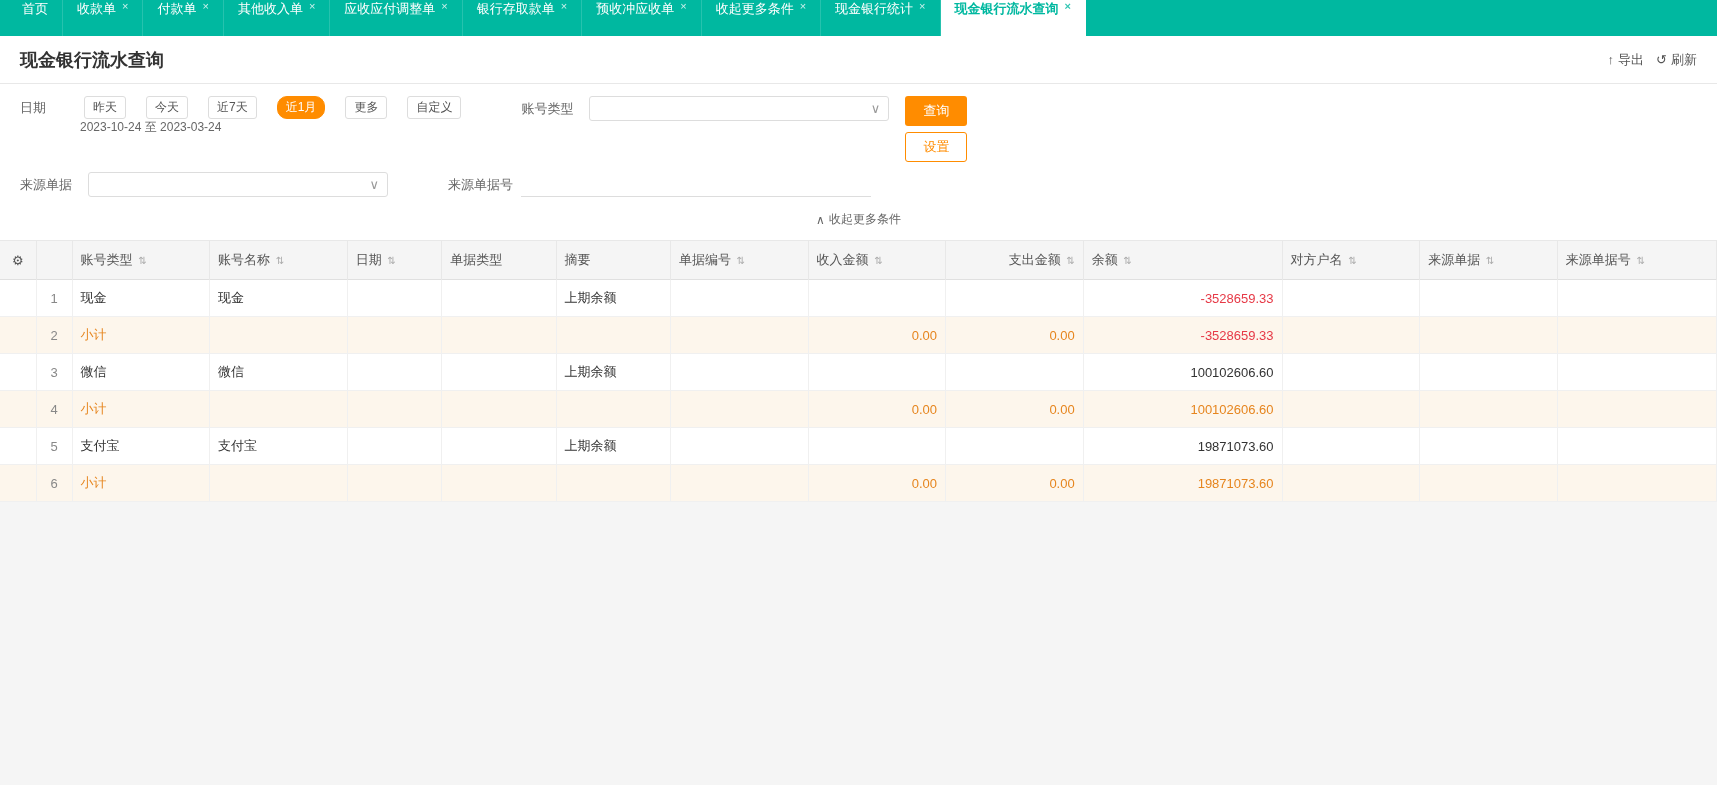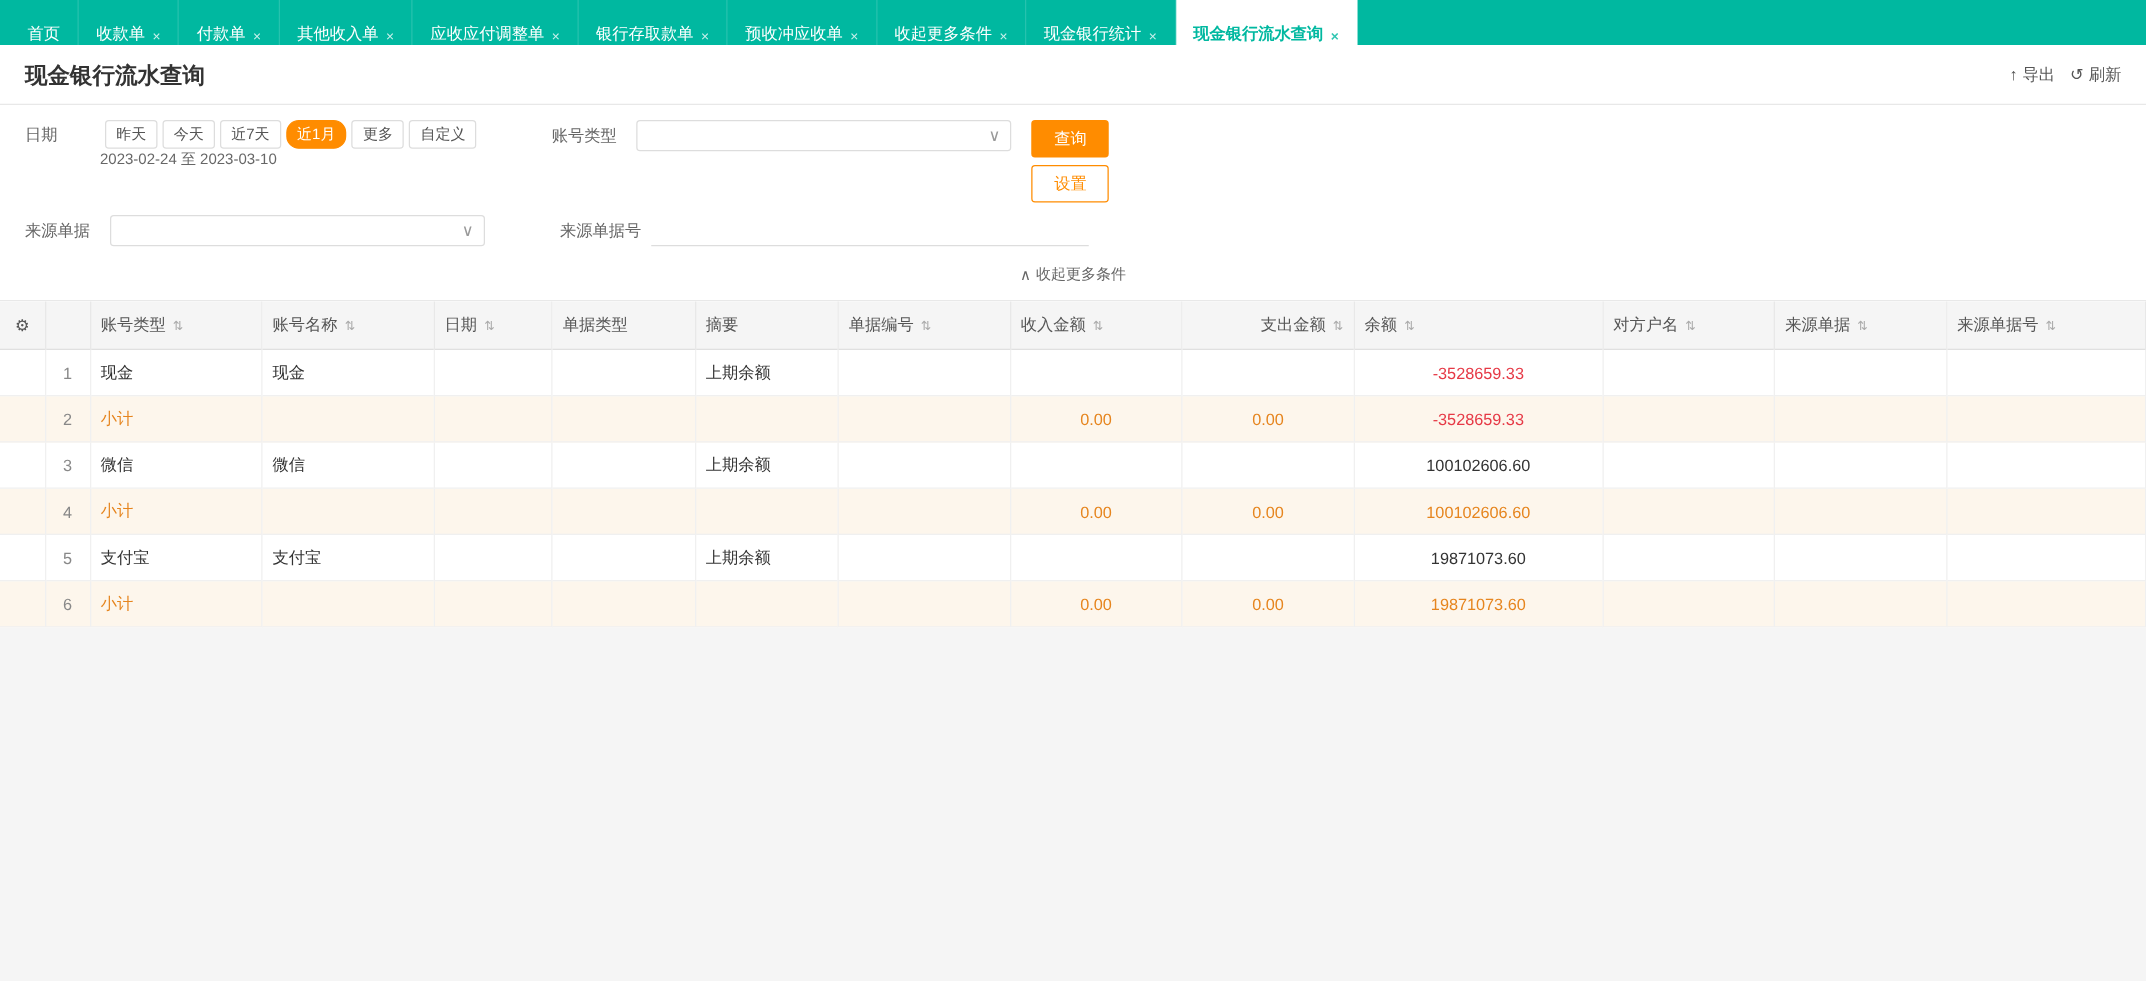--- a/index.html
+++ b/index.html
@@ -12,21 +12,21 @@
       align-items: center;
       height: 36px;
       padding: 0 8px;
       overflow: hidden;
     }
     .nav-item {
       color: #fff;
       padding: 0 14px;
       height: 36px;
       display: flex;
-      align-items: flex-end;
+      align-items: flex-start;
       cursor: pointer;
       white-space: nowrap;
       font-size: 13px;
       border-right: 1px solid rgba(255,255,255,0.15);
     }
     .nav-item:first-child { border-right: 1px solid rgba(255,255,255,0.15); }
     .nav-item.active {
       background: #fff;
       color: #00b8a0;
       font-weight: bold;
@@ -74,21 +74,21 @@
     }
     .filter-label {
       color: #666;
       font-size: 13px;
       white-space: nowrap;
       min-width: 60px;
     }
     .filter-date-btns {
       display: flex;
       align-items: flex-end;
-      gap: 4px;
+      gap: 20px;
       margin-left: 4px;
     }
     .date-btn {
       padding: 2px 8px;
       border: 1px solid #ddd;
       background: #fff;
       border-radius: 3px;
       cursor: pointer;
       font-size: 12px;
       color: #555;
@@ -209,21 +209,21 @@
     }
     tbody td {
       padding: 9px 8px;
       border-right: 1px solid #f0f0f0;
       white-space: nowrap;
     }
     tbody td:first-child {
       text-align: center;
       color: #888;
     }
-    .num-cell { text-align: center; }
+    .num-cell { text-align: right; }
     .negative { color: #e63946; }
     .date-subrow {
       margin-left: 60px;
       font-size: 12px;
       color: #666;
     }
   </style>
 </head>
 <body>
 
@@ -294,21 +294,21 @@
             <span class="filter-label">日期</span>
             <div class="filter-date-btns">
               <button class="date-btn">昨天</button>
               <button class="date-btn">今天</button>
               <button class="date-btn">近7天</button>
               <button class="date-btn active">近1月</button>
               <button class="date-btn">更多</button>
               <button class="date-btn">自定义</button>
             </div>
           </div>
-          <div class="date-subrow">2023-02-24 至 2023-03-10</div>
+          <div class="date-subrow">2023-10-24 至 2023-03-24</div>
         </div>
 
         <div style="display:flex; align-items:center; margin-left:60px; min-width:260px;">
           <span class="filter-label">账号类型</span>
           <div class="filter-select filter-select-wide">
             <span></span>
             <span style="color:#999;">∨</span>
           </div>
         </div>
 

